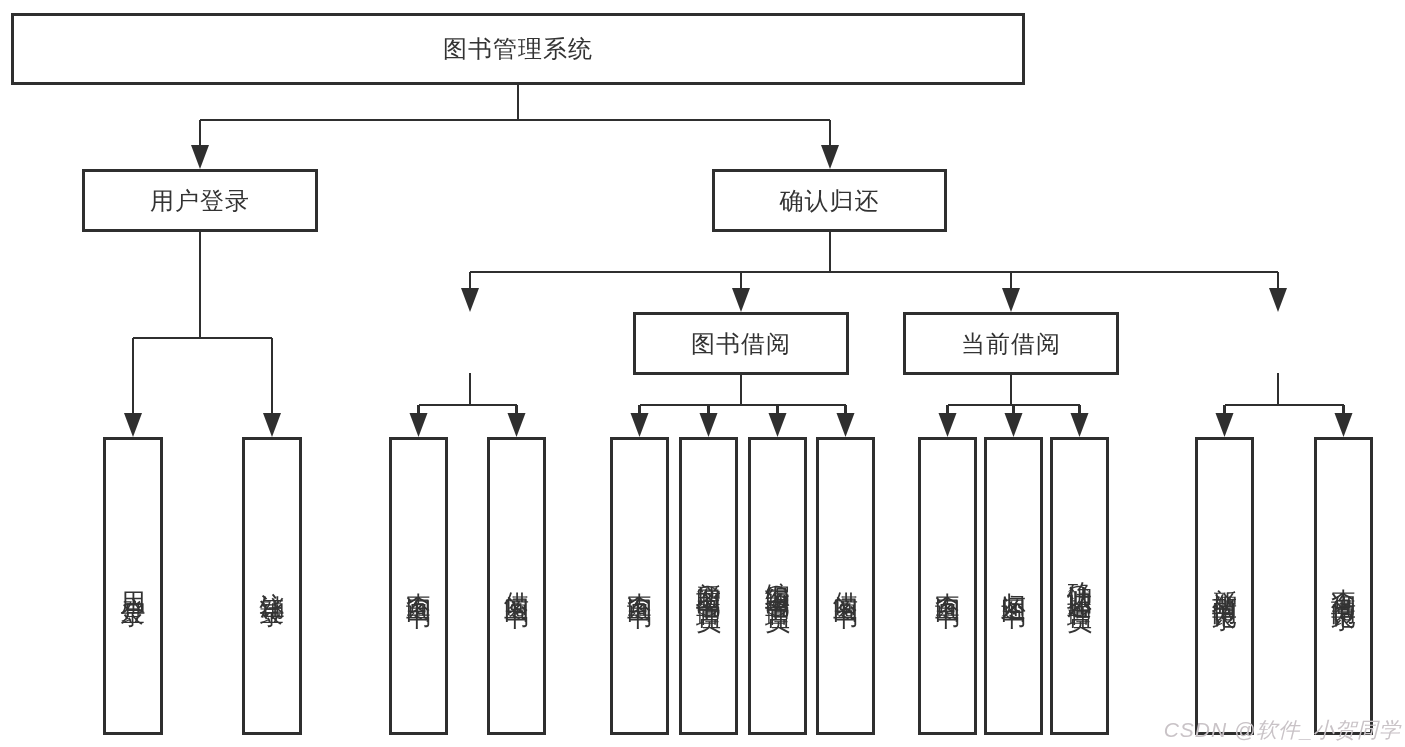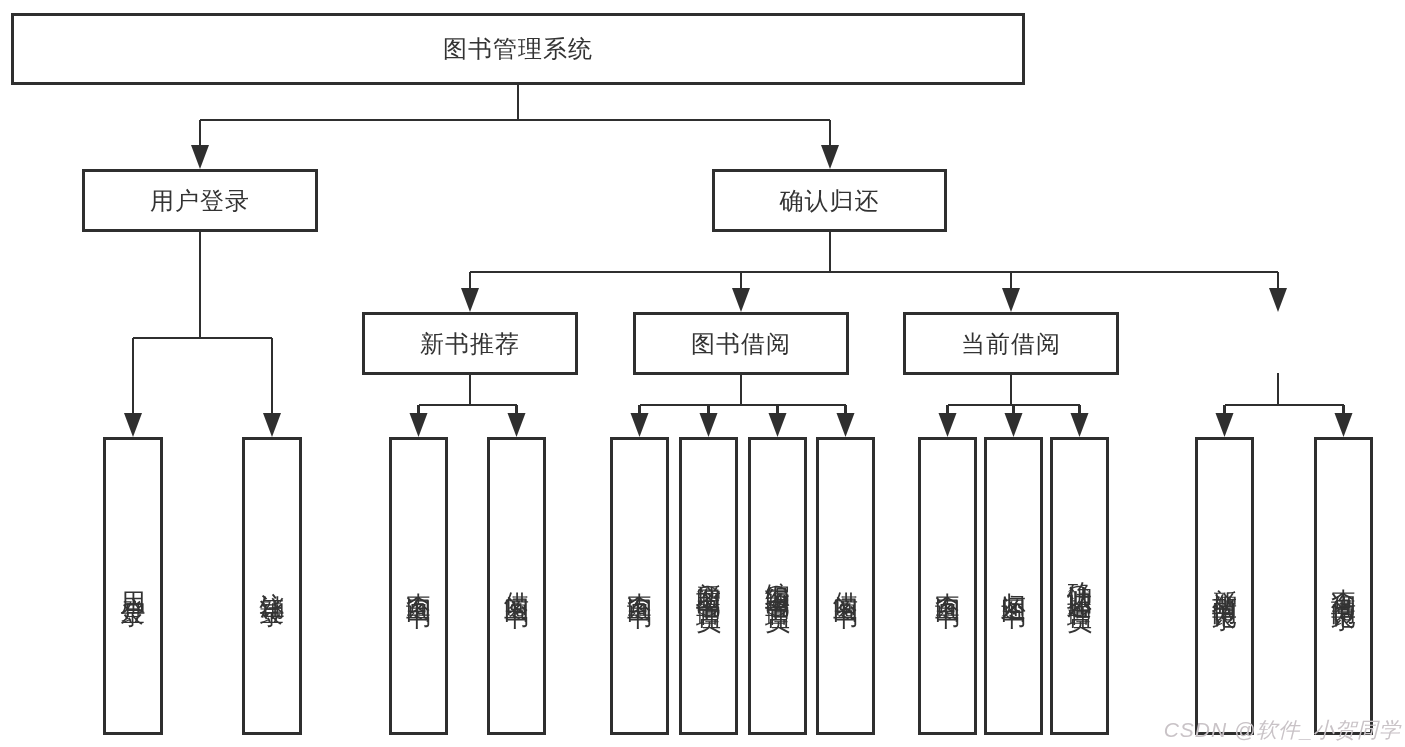--- a/index.html
+++ b/index.html
@@ -113,21 +113,20 @@
     <line x1="1343.5" y1="405" x2="1343.5" y2="418"></line>
     <polygon points="1215.5,413 1233.5,413 1224.5,437"></polygon>
     <polygon points="1334.5,413 1352.5,413 1343.5,437"></polygon>
   </svg>
 
   <div class="hbox" style="left:11px;top:13px;width:1014px;height:72px">图书管理系统</div>
 
   <div class="hbox" style="left:82px;top:169px;width:236px;height:63px">用户登录</div>
   <div class="hbox" style="left:712px;top:169px;width:235px;height:63px">确认归还</div>
 
-  <div class="hbox" style="left:362px;top:312px;width:216px;height:63px">新书推荐</div>
   <div class="hbox" style="left:903px;top:312px;width:216px;height:63px">当前借阅</div>
   <div class="hbox" style="left:633px;top:312px;width:216px;height:63px">图书借阅</div>
 
   <div class="vbox" style="left:103px;top:437px;width:60px;height:298px">用户登录</div>
   <div class="vbox" style="left:242px;top:437px;width:60px;height:298px">注销登录</div>
 
   <div class="vbox" style="left:389px;top:437px;width:59px;height:298px">查询图书</div>
   <div class="vbox" style="left:487px;top:437px;width:59px;height:298px">借阅图书</div>
 
   <div class="vbox" style="left:610px;top:437px;width:59px;height:298px">查询图书</div>

